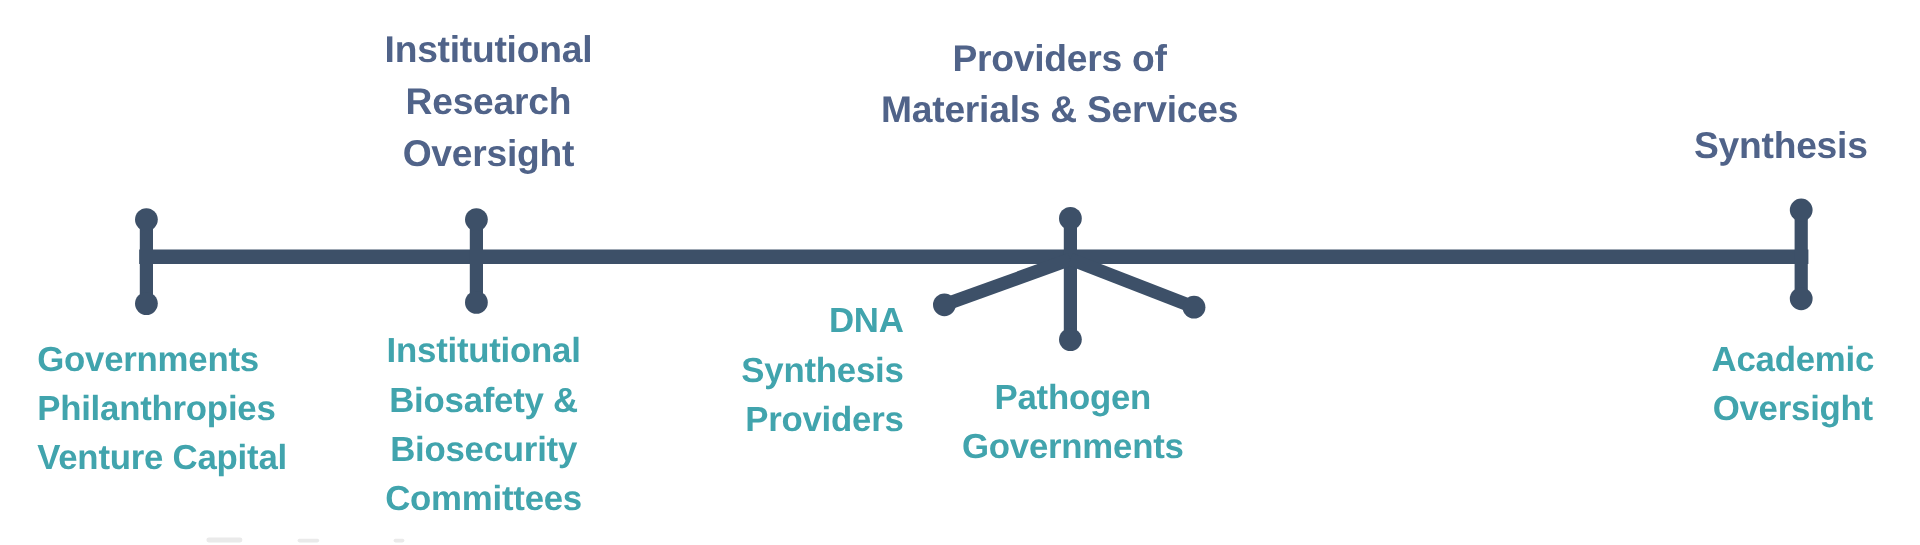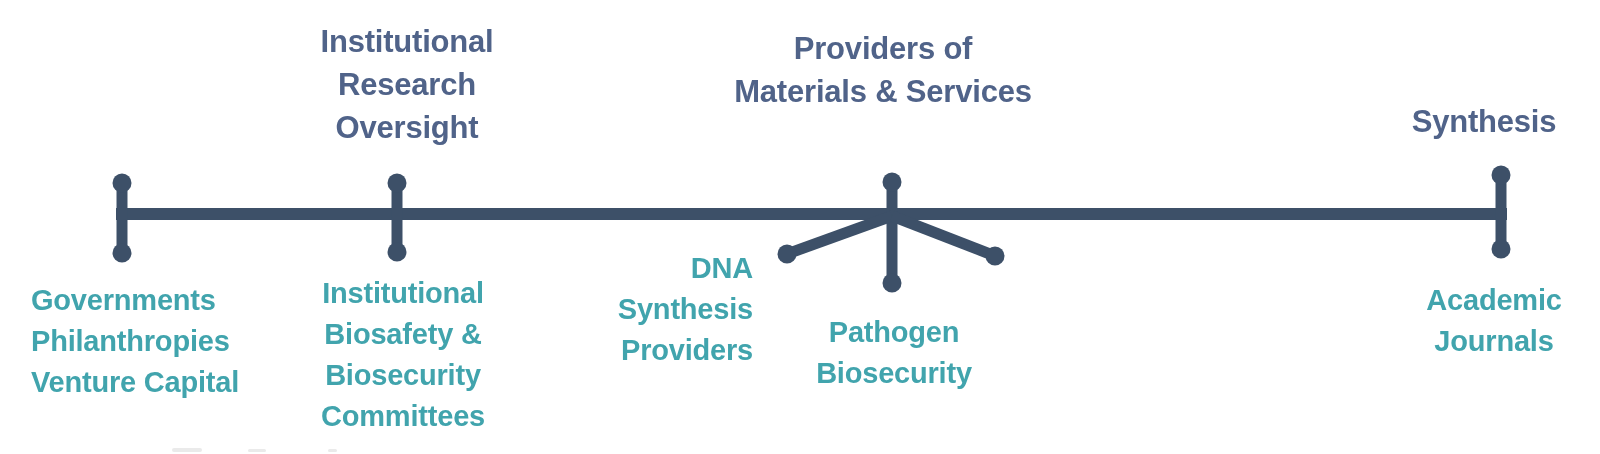--- a/index.html
+++ b/index.html
@@ -104,23 +104,23 @@
   <div class="label sub center" style="left:403px; top:273px;">Institutional
 Biosafety &amp;
 Biosecurity
 Committees</div>
 
   <div class="label sub rightalign" style="right:847px; top:248px;">DNA
 Synthesis
 Providers</div>
 
   <div class="label sub center" style="left:894px; top:312px;">Pathogen
-Biosecurity</div>
+Governments</div>
 
 
   <div class="label sub center" style="left:1494px; top:280px;">Academic
-Journals</div>
+Oversight</div>
 
   <div class="artifact" style="left:172px; top:448px; width:30px; height:4px;"></div>
   <div class="artifact" style="left:248px; top:449px; width:18px; height:3px;"></div>
   <div class="artifact" style="left:328px; top:449px; width:9px; height:3px;"></div>
 
 </div>
 
 </body></html>

